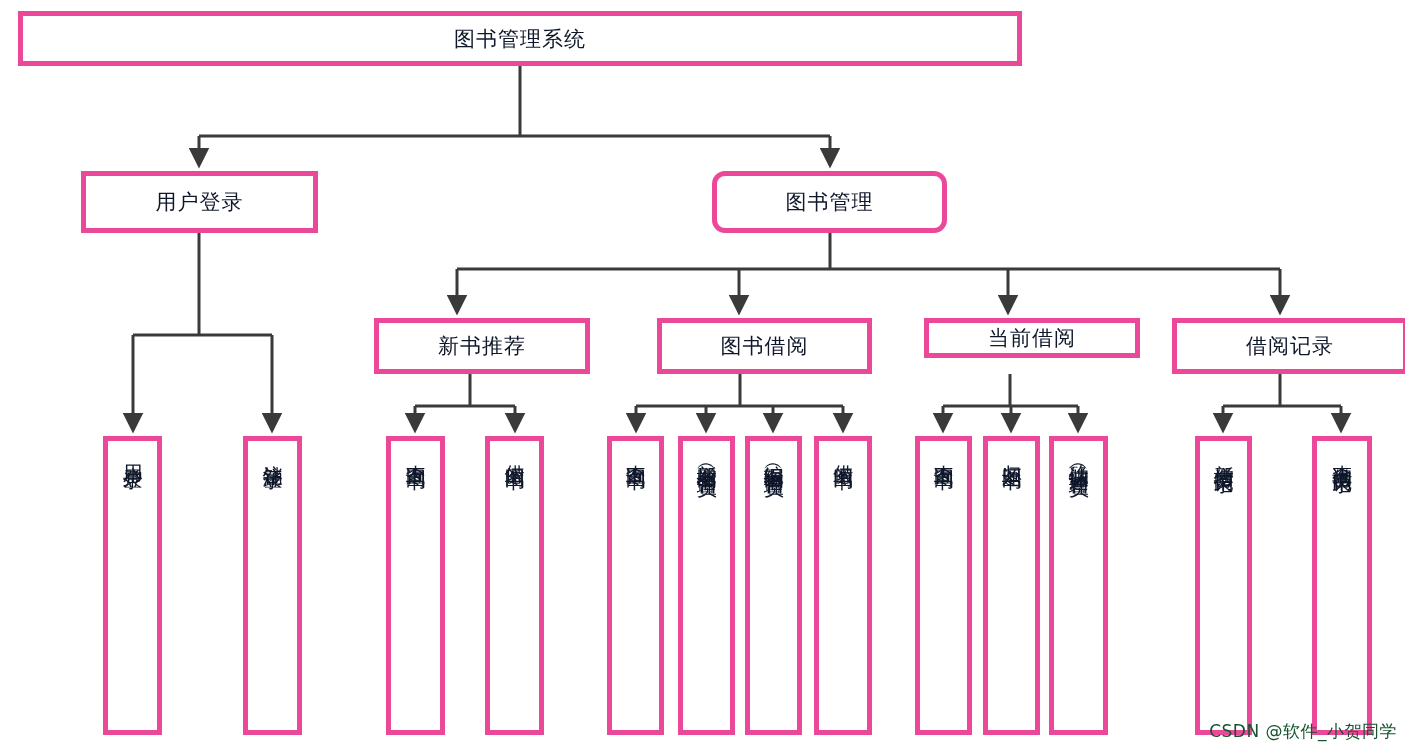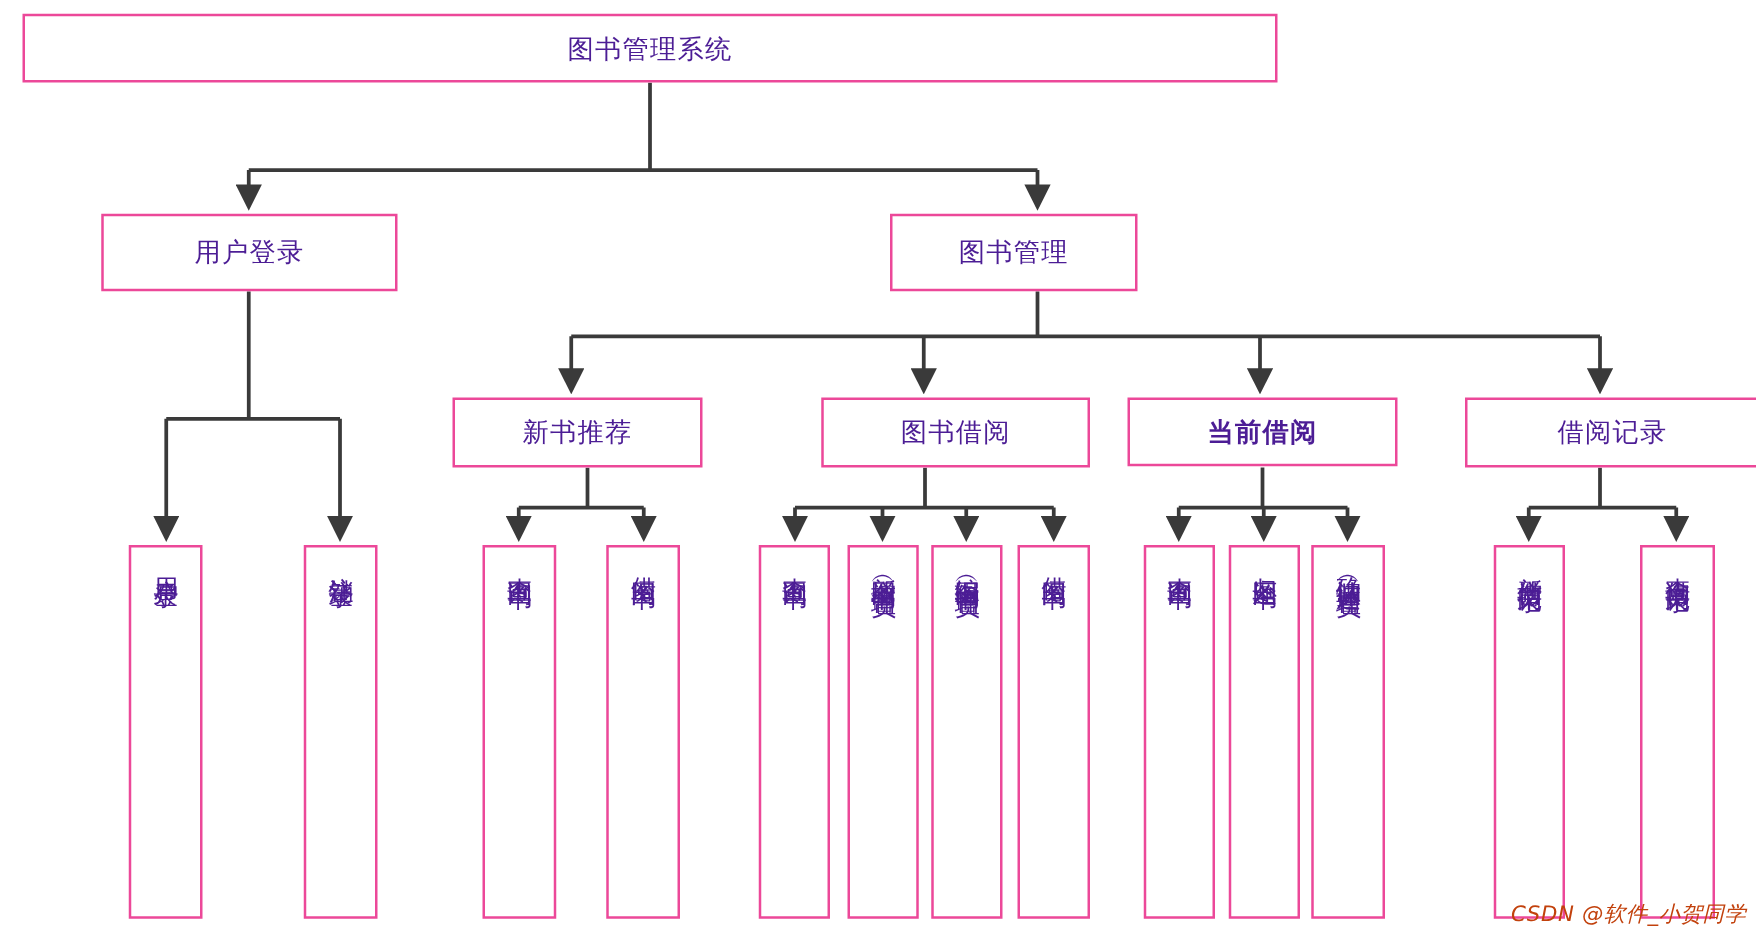--- a/index.html
+++ b/index.html
@@ -23,25 +23,25 @@
     left: 0;
     top: 0;
     width: 1405px;
     height: 747px;
     pointer-events: none;
   }
   .node {
     position: absolute;
     box-sizing: border-box;
     background: #ffffff;
-    border: 2px solid #ec4899;
+    border: 5px solid #ec4899;
     display: flex;
     align-items: center;
     justify-content: center;
-    color: #4c1d95;
+    color: #0f172a;
   }
   .node.horizontal {
     font-size: 21px;
     letter-spacing: 1px;
   }
   .node.vertical {
     align-items: flex-start;
     justify-content: center;
     padding-top: 8px;
   }
@@ -54,24 +54,23 @@
     white-space: nowrap;
   }
   .node-label {
     display: block;
   }
   #watermark {
     position: absolute;
     right: 8px;
     bottom: 4px;
     font-size: 17px;
-    color: #c2410c;
+    color: #14532d;
     letter-spacing: 0.5px;
     white-space: nowrap;
-    font-style: italic;
   }
 </style>
 </head>
 <body>
 
 <div id="diagram-canvas">
 
   <svg id="edge-layer" viewBox="0 0 1405 747" width="1405" height="747" xmlns="http://www.w3.org/2000/svg">
     <defs>
       <marker id="arrow" viewBox="0 0 12 12" refX="10" refY="6" markerWidth="7" markerHeight="7" orient="auto-start-reverse">
@@ -122,31 +121,31 @@
     </g>
   </svg>
 
   <div class="node horizontal" style="left:18px; top:11px; width:1004px; height:55px;">
     <span class="node-label">图书管理系统</span>
   </div>
 
   <div class="node horizontal" style="left:81px; top:171px; width:237px; height:62px;">
     <span class="node-label">用户登录</span>
   </div>
-  <div class="node horizontal" style="left:712px; top:171px; width:198px; height:62px;">
+  <div class="node horizontal" style="left:712px; top:171px; width:235px; height:62px;border-radius:13px;">
     <span class="node-label">图书管理</span>
   </div>
 
-  <div class="node horizontal" style="left:362px; top:318px; width:200px; height:56px;justify-content:center;">
+  <div class="node horizontal" style="left:374px; top:318px; width:216px; height:56px;justify-content:center;">
     <span class="node-label">新书推荐</span>
   </div>
   <div class="node horizontal" style="left:633px; top:318px; width:215px; height:56px;margin-left:24px;">
     <span class="node-label">图书借阅</span>
   </div>
-  <div class="node horizontal" style="left:902px; top:318px; width:216px; height:55px;font-weight:bold;">
+  <div class="node horizontal" style="left:924px; top:318px; width:216px; height:40px;">
     <span class="node-label">当前借阅</span>
   </div>
   <div class="node horizontal" style="left:1172px; top:318px; width:236px; height:56px;">
     <span class="node-label">借阅记录</span>
   </div>
 
   <div class="node vertical" style="left:103px; top:436px; width:59px; height:299px;">
     <span class="node-label">用户登录</span>
   </div>
   <div class="node vertical" style="left:243px; top:436px; width:59px; height:299px;">

